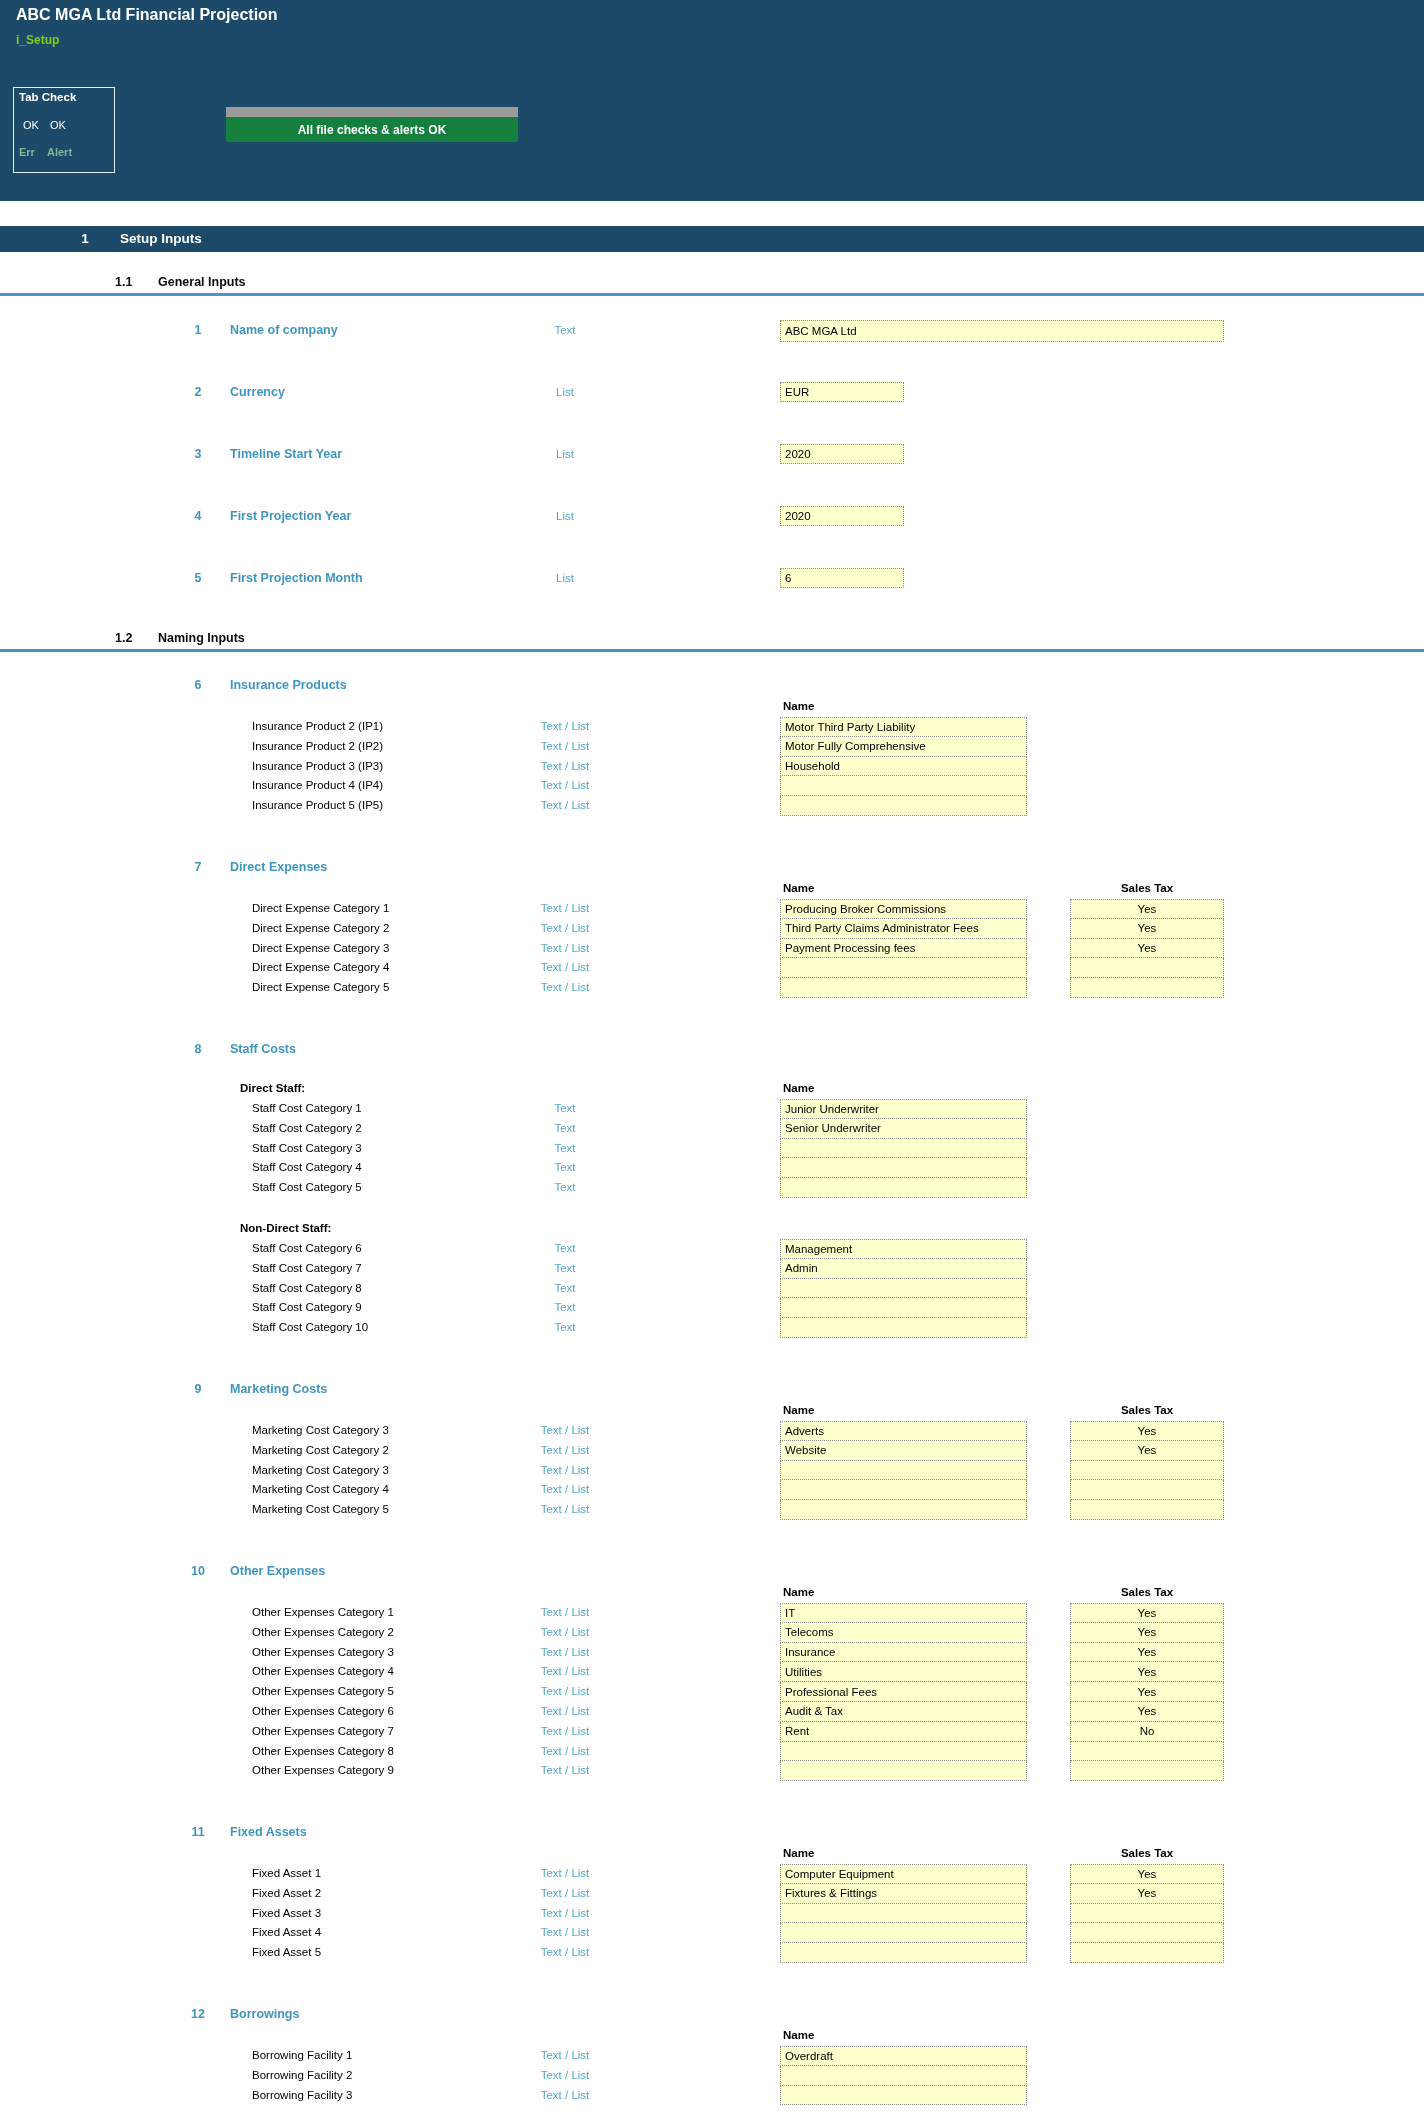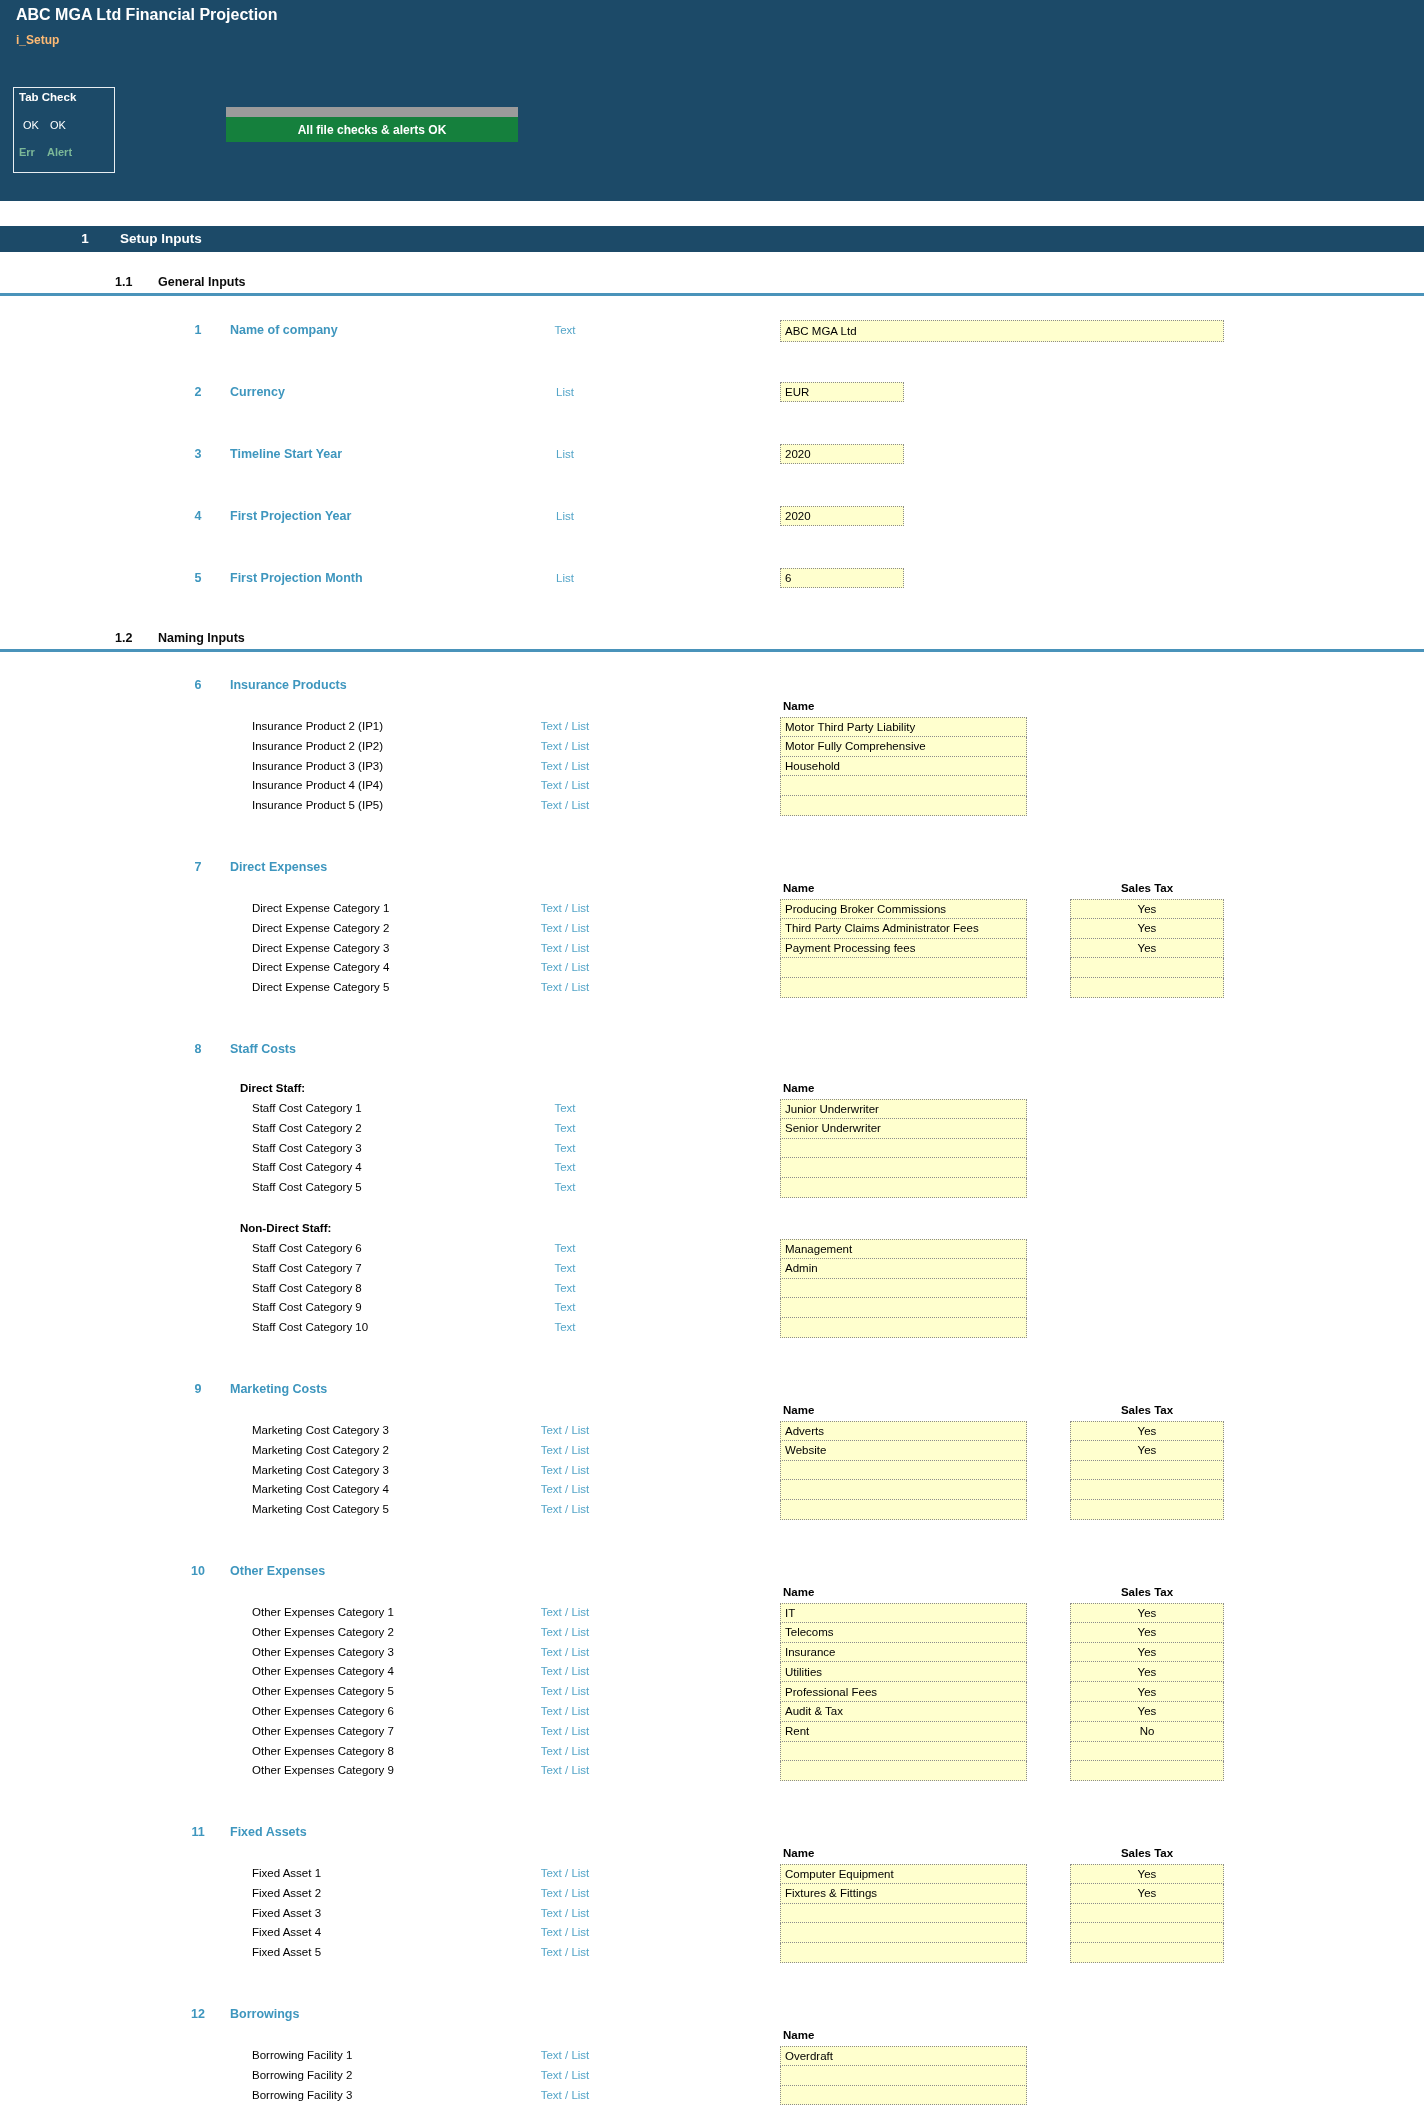--- a/index.html
+++ b/index.html
@@ -2,21 +2,21 @@
 <html><head>
 <meta charset="utf-8">
 <style>
   * { margin:0; padding:0; box-sizing:border-box; }
   body { background:#ffffff; font-family:"Liberation Sans", sans-serif; }
   #page { position:relative; width:1424px; height:2128px; background:#fff; overflow:hidden; }
 
   
   .header { position:relative; width:1424px; height:201px; background:#1c4a68; }
   .app-title { position:absolute; left:16px; top:6px; color:#fff; font-size:16px; font-weight:bold; }
-  .sheet-name { position:absolute; left:16px; top:33px; color:#fdba74; font-size:12px; font-weight:bold; }
+  .sheet-name { position:absolute; left:16px; top:33px; color:#84cc16; font-size:12px; font-weight:bold; }
   .tabcheck { position:absolute; left:13px; top:87px; width:102px; height:86px; border:1px solid #e8eef2; }
   .tabcheck-title { position:absolute; left:5px; top:3px; color:#fff; font-size:11.5px; font-weight:bold; }
   .tc-ok1 { position:absolute; left:9px; top:31px; color:#fff; font-size:11px; }
   .tc-ok2 { position:absolute; left:36px; top:31px; color:#fff; font-size:11px; }
   .tc-err { position:absolute; left:5px; top:58px; color:#7cb898; font-size:11px; font-weight:bold; }
   .tc-alert { position:absolute; left:33px; top:58px; color:#7cb898; font-size:11px; font-weight:bold; }
   .link-btn { position:absolute; left:226px; top:88px; width:292px; height:29px; background:#9b9b9b;
               color:#fff; font-weight:bold; font-size:14px; letter-spacing:.5px;
               display:flex; align-items:center; justify-content:center; cursor:pointer;margin-top:19px; }
   .checks-banner { position:absolute; left:226px; top:117px; width:292px; height:25px; background:#15803d;

